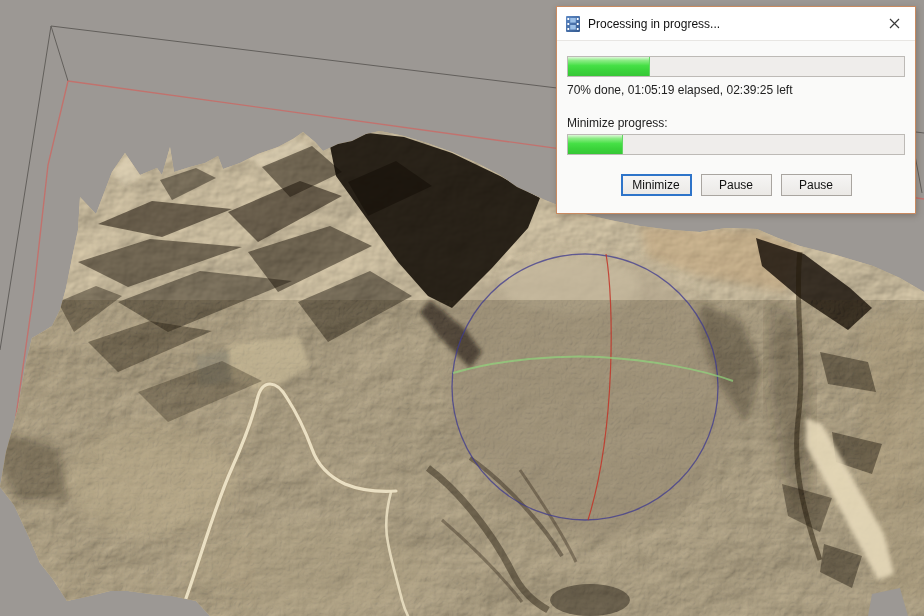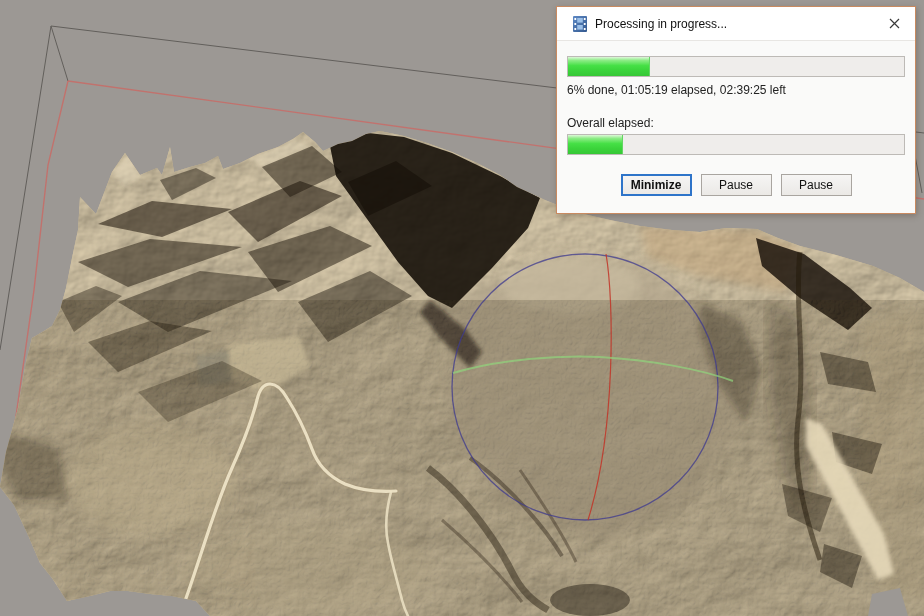--- a/index.html
+++ b/index.html
@@ -12,21 +12,21 @@
 
   
   .dialog{
     position:absolute;left:556px;top:6px;width:360px;height:208px;
     background:#fafaf9;border:1px solid #c98a60;
     box-shadow:1px 2px 6px rgba(60,40,20,.28);
     font-size:12px;color:#1c1c1c;box-sizing:border-box;
   }
   .titlebar{
     height:34px;background:#ffffff;border-bottom:1px solid #e8e6e3;
-    display:flex;align-items:center;gap:8px;padding:0 6px 0 16px;box-sizing:border-box;
+    display:flex;align-items:center;gap:8px;padding:0 6px 0 9px;box-sizing:border-box;
   }
   .titlebar .title{flex:0 1 auto;font-size:12px;color:#111;}
   .close-btn{
     margin-left:auto;width:30px;height:26px;display:flex;align-items:center;justify-content:center;
     background:transparent;border:none;cursor:default;
   }
   .dlg-body{padding:10px 10px 0 10px;}
   .plabel{font-size:12px;color:#222;margin-top:5px;}
   .track{
     margin-top:5px;height:19px;border:1px solid #bdbab6;background:#efedeb;
@@ -40,21 +40,21 @@
   .status{margin-top:6px;font-size:12px;color:#222;}
   .plabel2{margin-top:19px;font-size:12px;color:#222;}
   .track2{margin-top:4px;}
   .btn-row{margin-top:19px;display:flex;justify-content:center;gap:9px;}
   .win-btn{
     width:71px;height:22px;font-family:"Liberation Sans",sans-serif;font-size:12px;color:#111;
     background:linear-gradient(to bottom,#f6f5f4,#ebe9e6);
     border:1px solid #a9a5a0;padding:0;line-height:20px;
   }
   .win-btn.default{
-    border:1px solid #2e74c9;box-shadow:inset 0 0 0 1px #2e74c9;font-weight:bold;
+    border:1px solid #2e74c9;box-shadow:inset 0 0 0 1px #2e74c9;
   }
 </style>
 </head>
 <body>
 
 <svg id="scene" viewBox="0 0 924 616" xmlns="http://www.w3.org/2000/svg">
   <defs>
     <linearGradient id="baseGrad" x1="0" y1="0" x2="0.6" y2="1">
       <stop offset="0" stop-color="#cdbb9a"></stop>
       <stop offset="0.45" stop-color="#b9a888"></stop>
@@ -216,23 +216,23 @@
       <svg width="11" height="11" viewBox="0 0 11 11">
         <path d="M 1,1 L 10,10 M 10,1 L 1,10" stroke="#3a3a3a" stroke-width="1.2"></path>
       </svg>
     </button>
   </div>
 
   <div class="dlg-body">
     <div class="track">
       <div class="fill" style="width: 24%;"></div>
     </div>
-    <div class="status">6% done, 01:05:19 elapsed, 02:39:25 left</div>
-
-    <div class="plabel2">Overall elapsed:</div>
+    <div class="status">70% done, 01:05:19 elapsed, 02:39:25 left</div>
+
+    <div class="plabel2">Minimize progress:</div>
     <div class="track track2">
       <div class="fill" style="width: 16%;"></div>
     </div>
 
     <div class="btn-row">
       <button class="win-btn default">Minimize</button>
       <button class="win-btn">Pause</button>
       <button class="win-btn">Pause</button>
     </div>
   </div>

